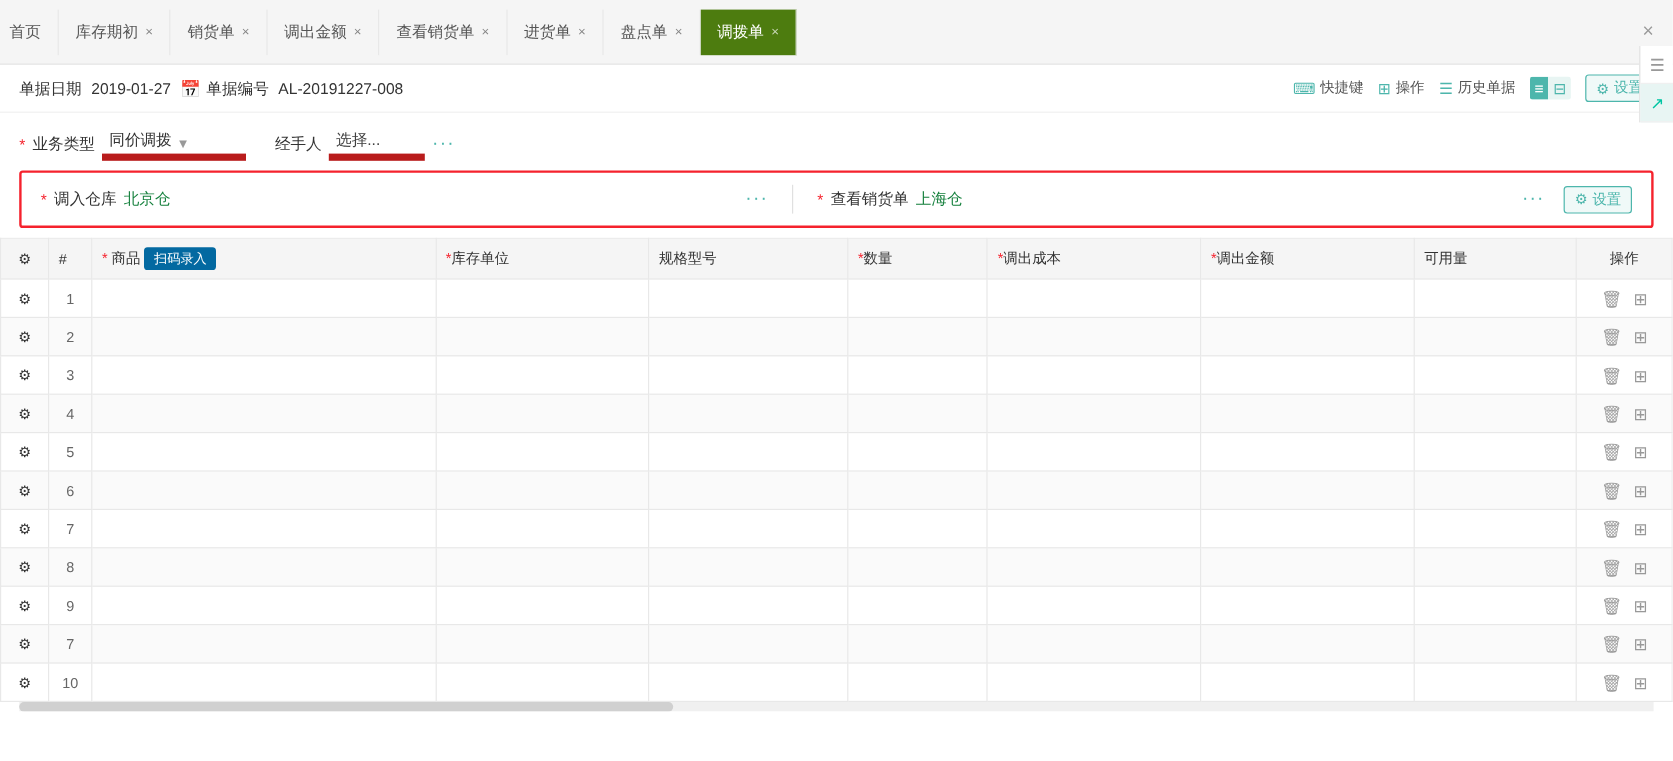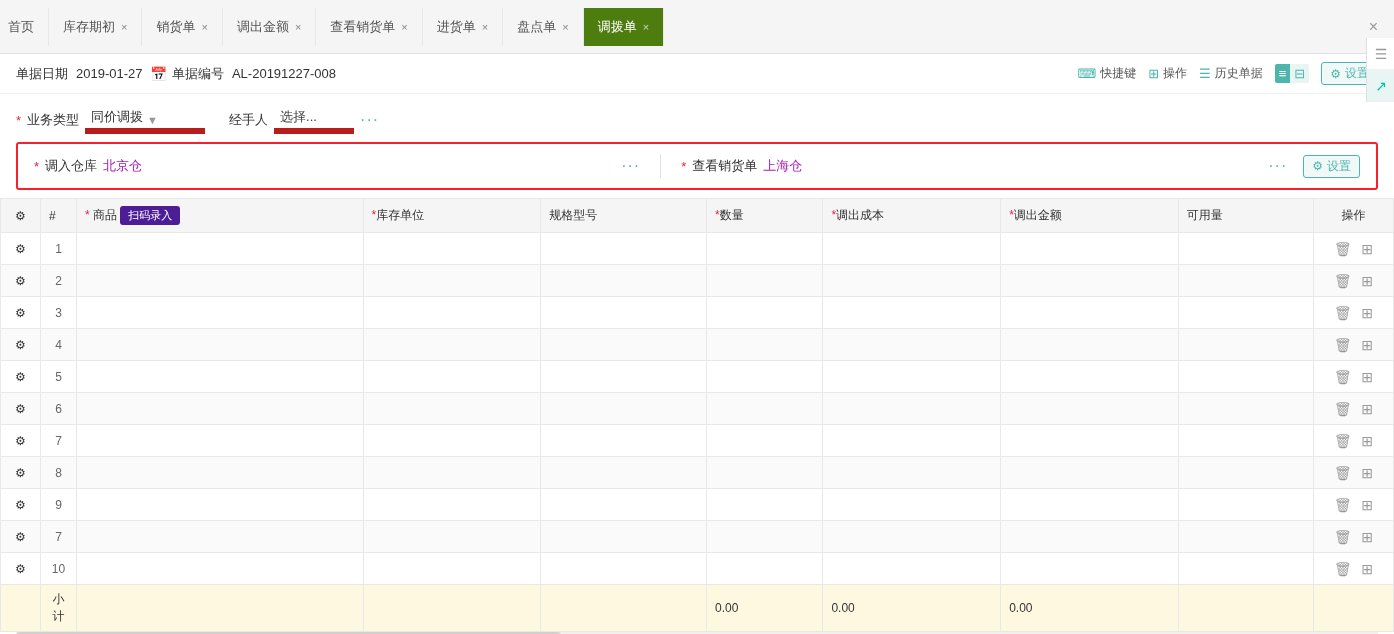--- a/index.html
+++ b/index.html
@@ -72,38 +72,38 @@
     .more-icon { color: #4db6ac; cursor: pointer; font-size: 16px; letter-spacing: 1px; }
 
     
     .warehouse-section {
       border: 2px solid #f5222d; border-radius: 3px;
       margin: 0 16px 8px; padding: 10px 16px;
       display: flex; align-items: center; gap: 0;
     }
     .warehouse-field { display: flex; align-items: center; gap: 6px; flex: 1; }
     .warehouse-divider { width: 1px; background: #e0e0e0; height: 24px; margin: 0 20px; }
-    .warehouse-value { color: #a21caf; font-weight: 500; font-size: 13px; }
+    .warehouse-value { color: #15803d; font-weight: 500; font-size: 13px; }
 
     
     .table-container { margin: 0; overflow-x: auto; }
     table { width: 100%; border-collapse: collapse; font-size: 12px; }
     thead tr { background: #f5f5f5; }
     thead th {
       padding: 7px 8px; border: 1px solid #e8e8e8; color: #333; font-weight: 500;
       text-align: left; white-space: nowrap;
     }
     thead th .req { color: #f5222d; }
     tbody tr { background: #fff; }
     tbody tr:nth-child(even) { background: #fafafa; }
     tbody td { padding: 6px 8px; border: 1px solid #e8e8e8; height: 32px; color: #333; }
     .row-num { color: #666; text-align: center; width: 36px; }
     .gear-col { width: 40px; text-align: center; }
     .scan-btn {
-      background: #4c1d95; color: #fff; border: none; border-radius: 3px;
+      background: #0369a1; color: #fff; border: none; border-radius: 3px;
       padding: 2px 8px; font-size: 11px; cursor: pointer; white-space: nowrap;
     }
     .ops-col { width: 80px; text-align: center; }
     .op-icon { color: #999; cursor: pointer; margin: 0 3px; font-size: 14px; }
     .subtotal-row td { background: #fff8e1; color: #333; font-weight: 500; }
     .subtotal-label { color: #666; }
 
     
     .right-sidebar {
       position: fixed; right: 0; top: 38px; width: 28px;
@@ -428,32 +428,20 @@
       <td></td>
       <td></td>
       <td></td>
       <td></td>
       <td></td>
       <td class="ops-col">
         <span class="op-icon">🗑</span>
         <span class="op-icon">⊞</span>
       </td>
     </tr>
-        <tr class="subtotal-row">
-      <td class="gear-col"></td>
-      <td class="row-num subtotal-label">小计</td>
-      <td></td>
-      <td></td>
-      <td></td>
-      <td>0.00</td>
-      <td>0.00</td>
-      <td>0.00</td>
-      <td></td>
-      <td class="ops-col"></td>
-    </tr>
       </tbody>
   </table>
 </div>
 
 <div class="bottom-scroll">
   <div class="bottom-scroll-thumb"></div>
 </div>
 
 <div class="right-sidebar">
   <div class="sidebar-icon">☰</div>

